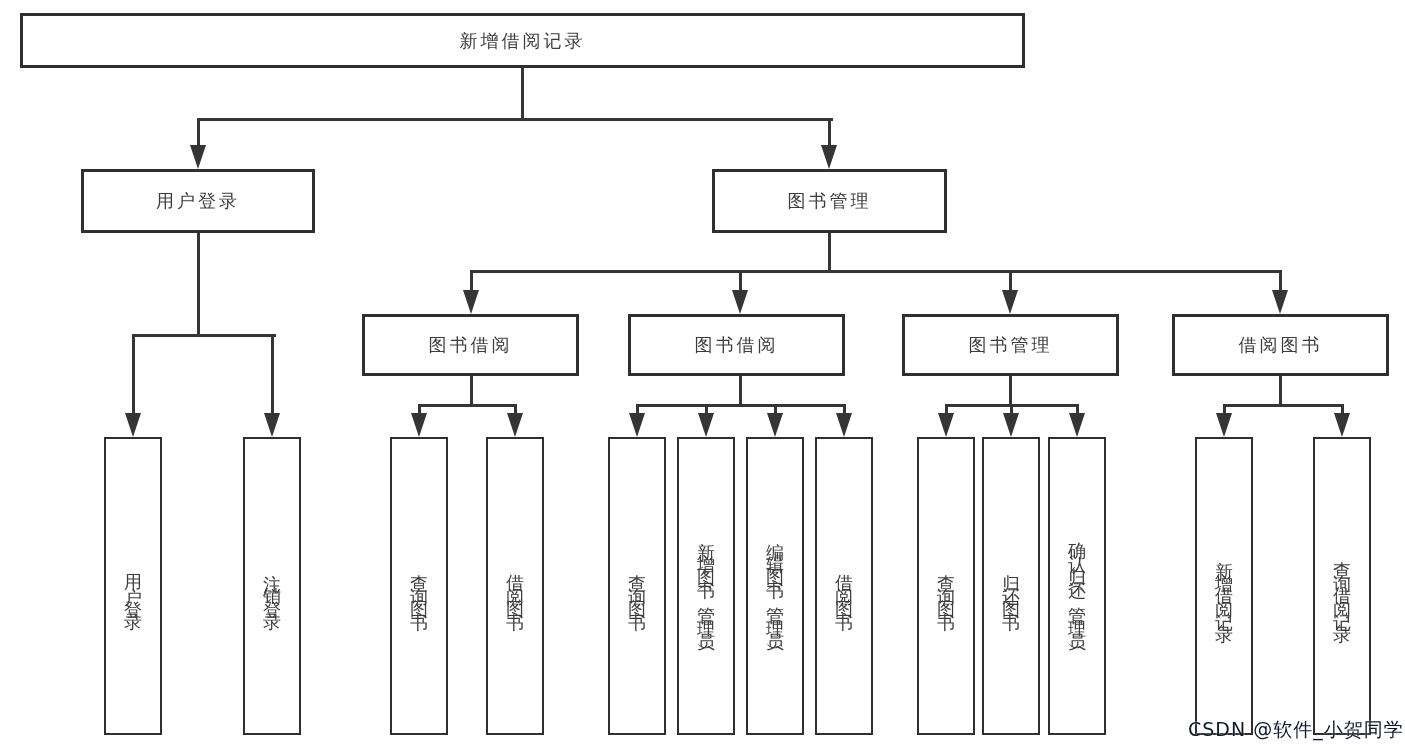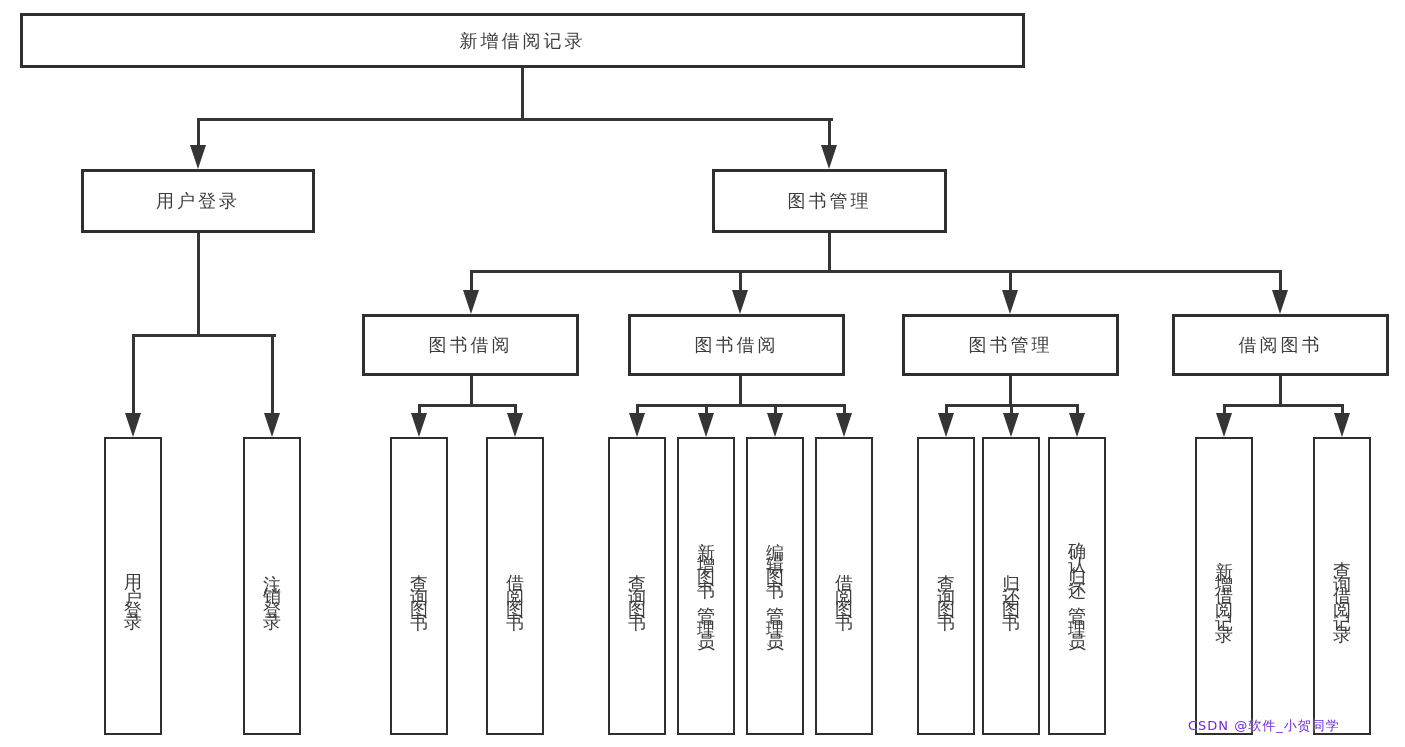--- a/index.html
+++ b/index.html
@@ -8,21 +8,21 @@
   .box{position:absolute;box-sizing:border-box;border:3px solid #2f2f2f;background:#ffffff;
        display:flex;align-items:center;justify-content:center;}
   .vbox{position:absolute;box-sizing:border-box;border:2.5px solid #2f2f2f;background:#ffffff;
        display:flex;align-items:center;justify-content:center;top:437px;width:58px;height:298px;}
   .hlabel{font-size:18px;color:#3c3c3c;letter-spacing:3px;white-space:nowrap;}
   .vlabel{writing-mode:vertical-rl;text-orientation:mixed;font-size:18px;color:#3c3c3c;
           letter-spacing:13px;line-height:1;white-space:nowrap;}
   .line{position:absolute;background:#353535;}
   .arrow{position:absolute;width:0;height:0;border-left:8px solid transparent;
          border-right:8px solid transparent;border-top:24px solid #353535;}
-  .watermark{position:absolute;left:1188px;top:717px;font-size:13px;color:#6d28d9;
+  .watermark{position:absolute;left:1188px;top:717px;font-size:19px;color:#0f172a;
              text-shadow:0 0 2px rgba(255,255,255,0.9);letter-spacing:1px;white-space:nowrap;z-index:5;}
 </style>
 </head>
 <body>
 
 <div class="stage">
 
   <div class="line" style="left:521px;top:66px;width:3px;height:55px"></div>
   <div class="line" style="left:196.5px;top:118px;width:636px;height:3px"></div>
   <div class="line" style="left:196.5px;top:118px;width:3px;height:30px"></div>

